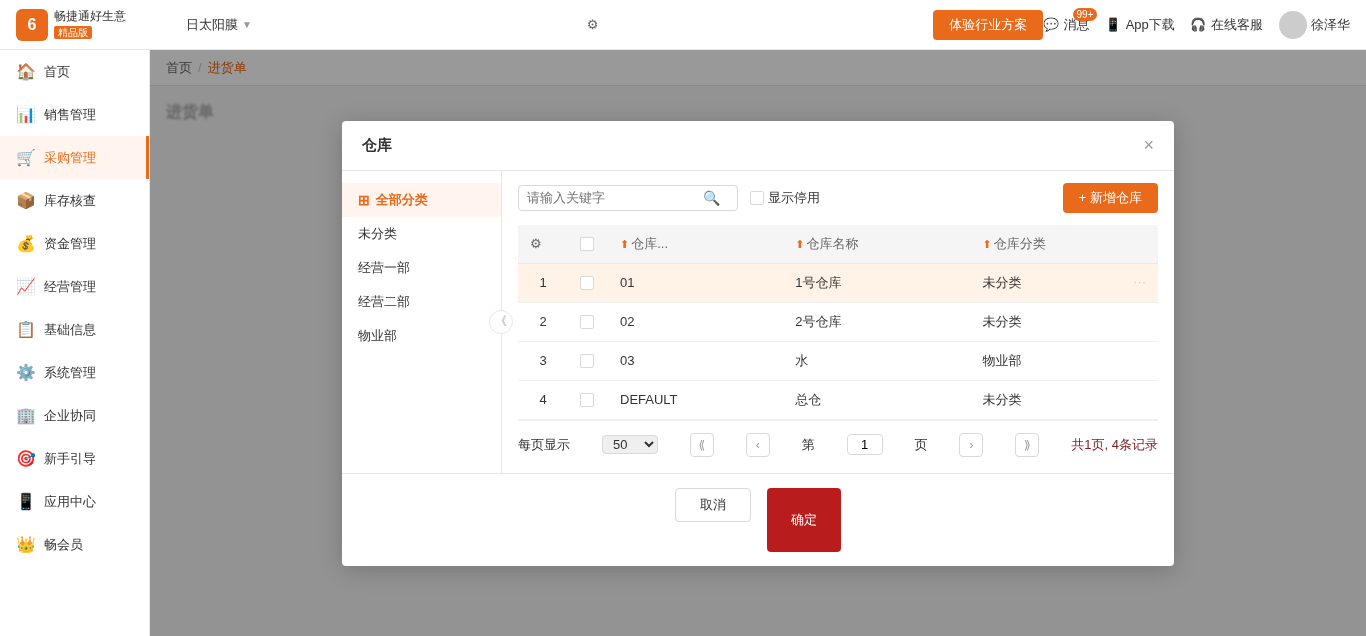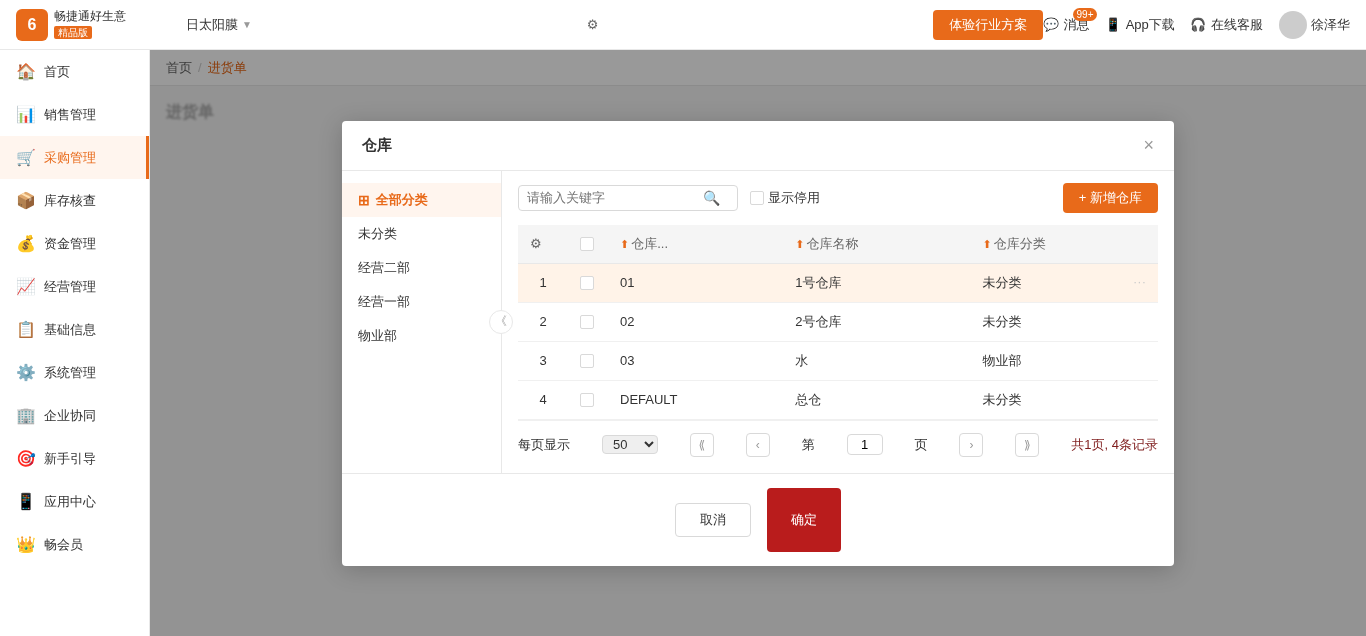--- a/index.html
+++ b/index.html
@@ -374,21 +374,21 @@
       border-radius: 4px;
       padding: 2px 4px;
       text-align: center;
       font-size: 13px;
     }
     .page-info { color: #7f1d1d; }
 
     
     .modal-footer {
       display: flex;
-      align-items: center;
+      align-items: flex-start;
       justify-content: center;
       gap: 16px;
       padding: 14px 20px;
       border-top: 1px solid #e8e8e8;
     }
     .cancel-btn {
       background: #fff;
       color: #333;
       border: 1px solid #d9d9d9;
       padding: 7px 24px;
@@ -530,22 +530,22 @@
 
         <div class="modal-body">
 
           <div class="category-panel">
             <div class="category-all">
               <span class="category-icon">⊞</span>
               <span>全部分类</span>
             </div>
             <div id="category-items-container">
                 <div class="category-item">未分类</div>
+                <div class="category-item">经营一部</div>
                 <div class="category-item">经营二部</div>
-                <div class="category-item">经营一部</div>
                 <div class="category-item">物业部</div>
               </div>
             <div class="collapse-btn">《</div>
           </div>
 
           <div class="table-panel">
 
             <div class="table-toolbar">
               <div class="search-box">
                 <input class="search-input" type="text" placeholder="请输入关键字" style="">

